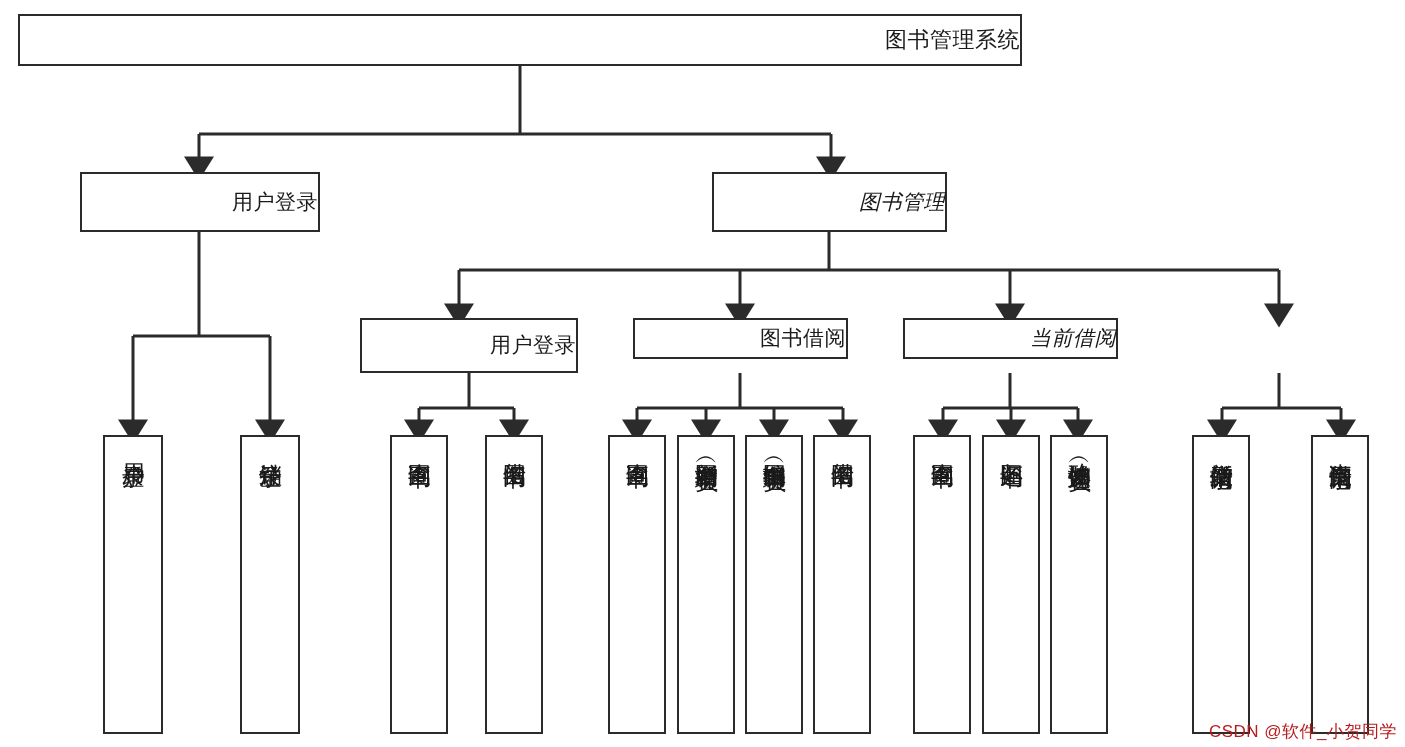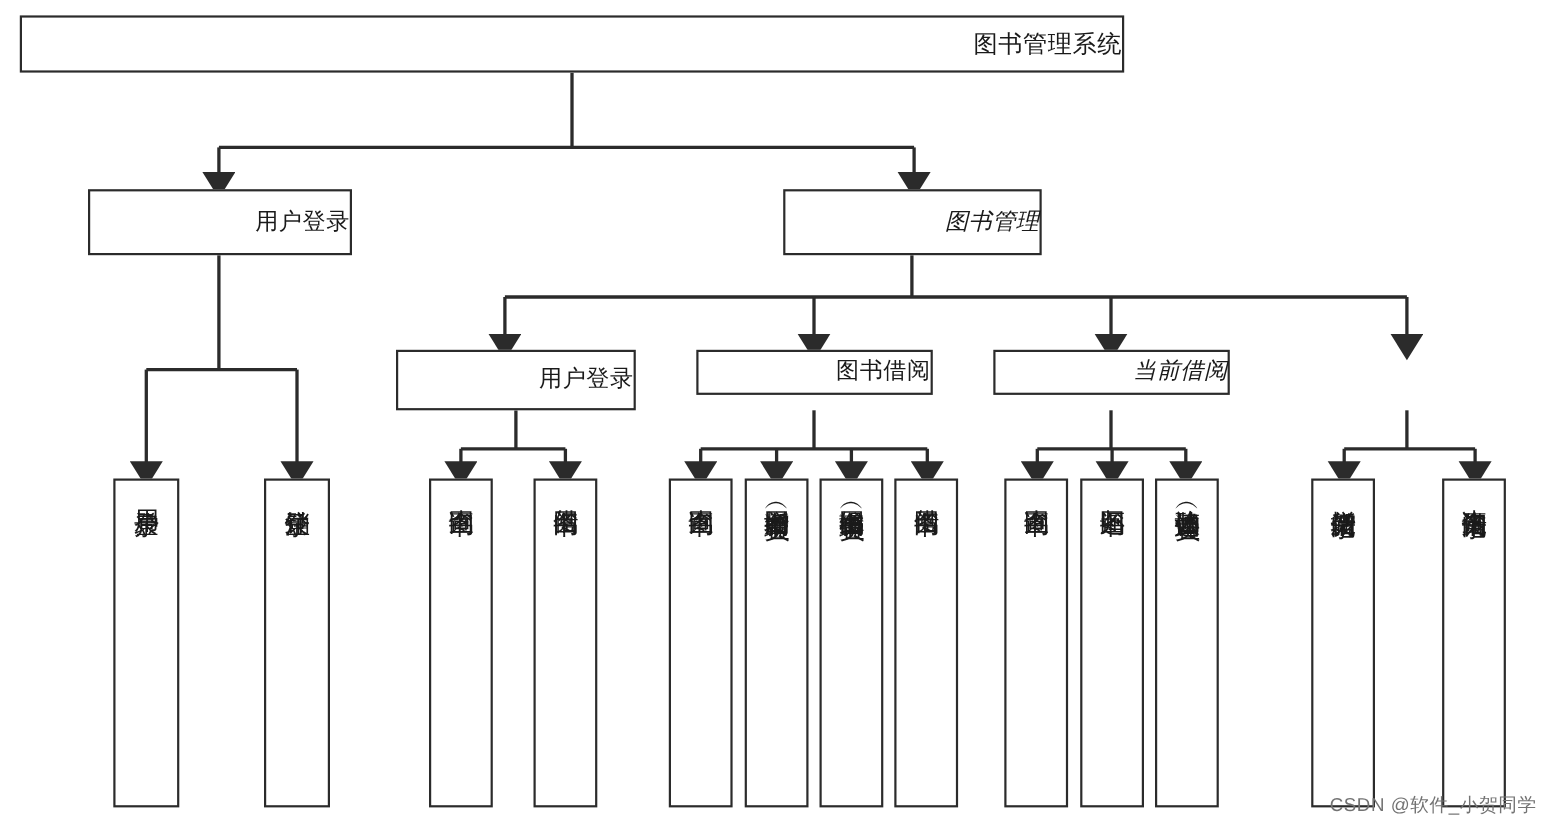--- a/index.html
+++ b/index.html
@@ -60,21 +60,21 @@
     text-orientation: upright;
     font-size: 23px;
     line-height: 1.12;
     letter-spacing: 1px;
   }
   .watermark {
     position: absolute;
     right: 8px;
     bottom: 4px;
     font-size: 17px;
-    color: #737373;
+    color: #b91c1c;
     letter-spacing: 0.5px;
     white-space: nowrap;
   }
 </style>
 </head>
 <body>
 
 <div id="canvas">
 
   <svg class="edges" viewBox="0 0 1405 747" xmlns="http://www.w3.org/2000/svg">

